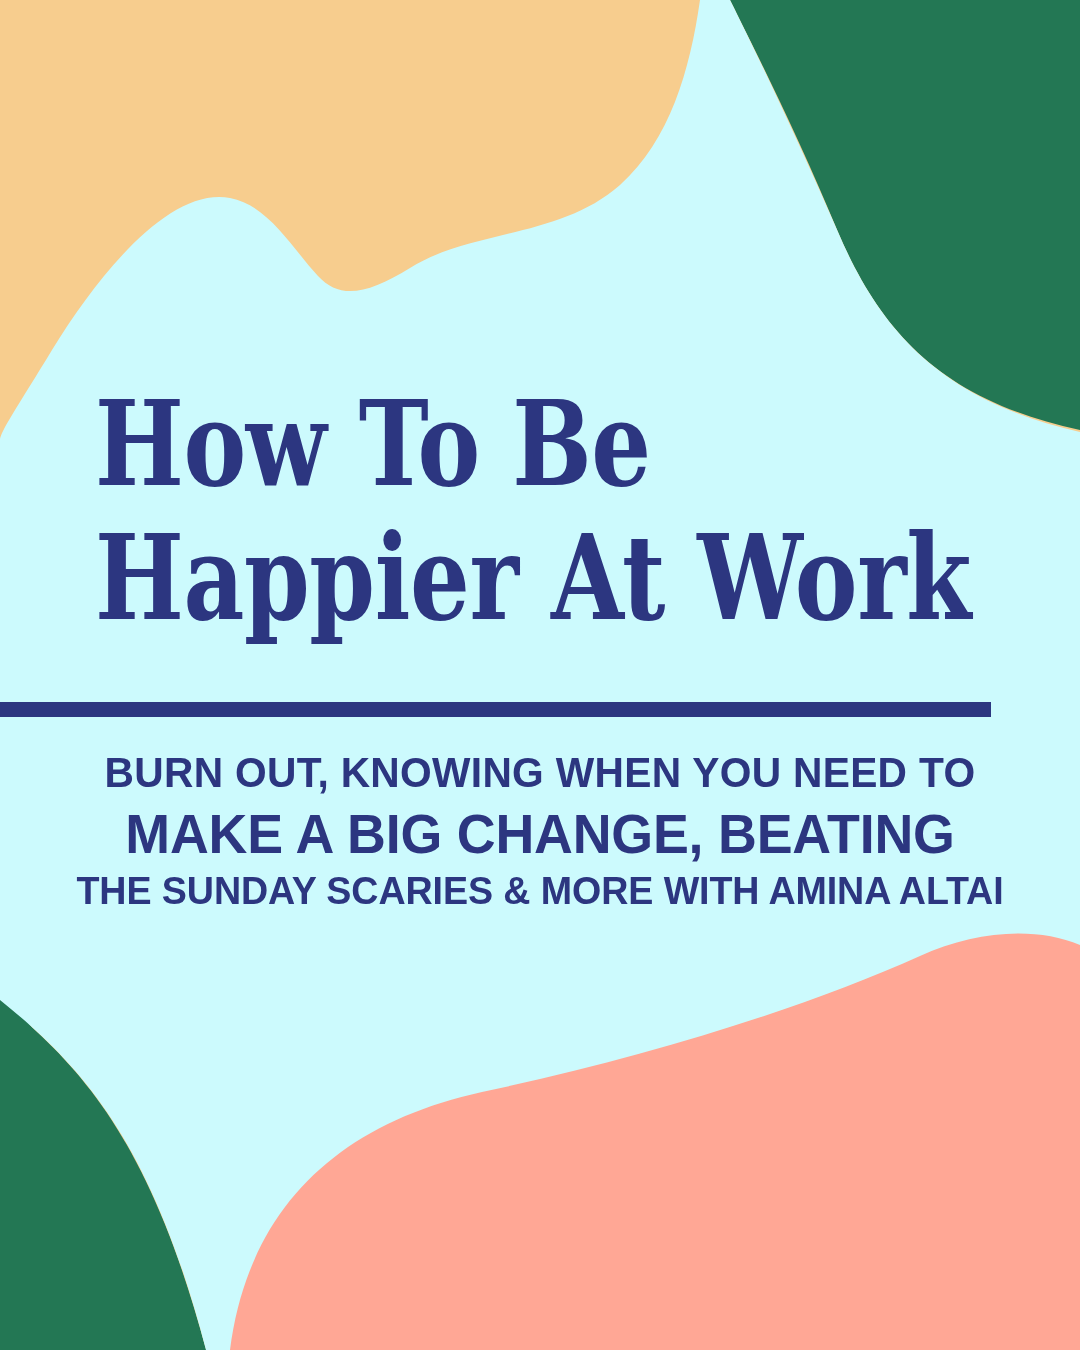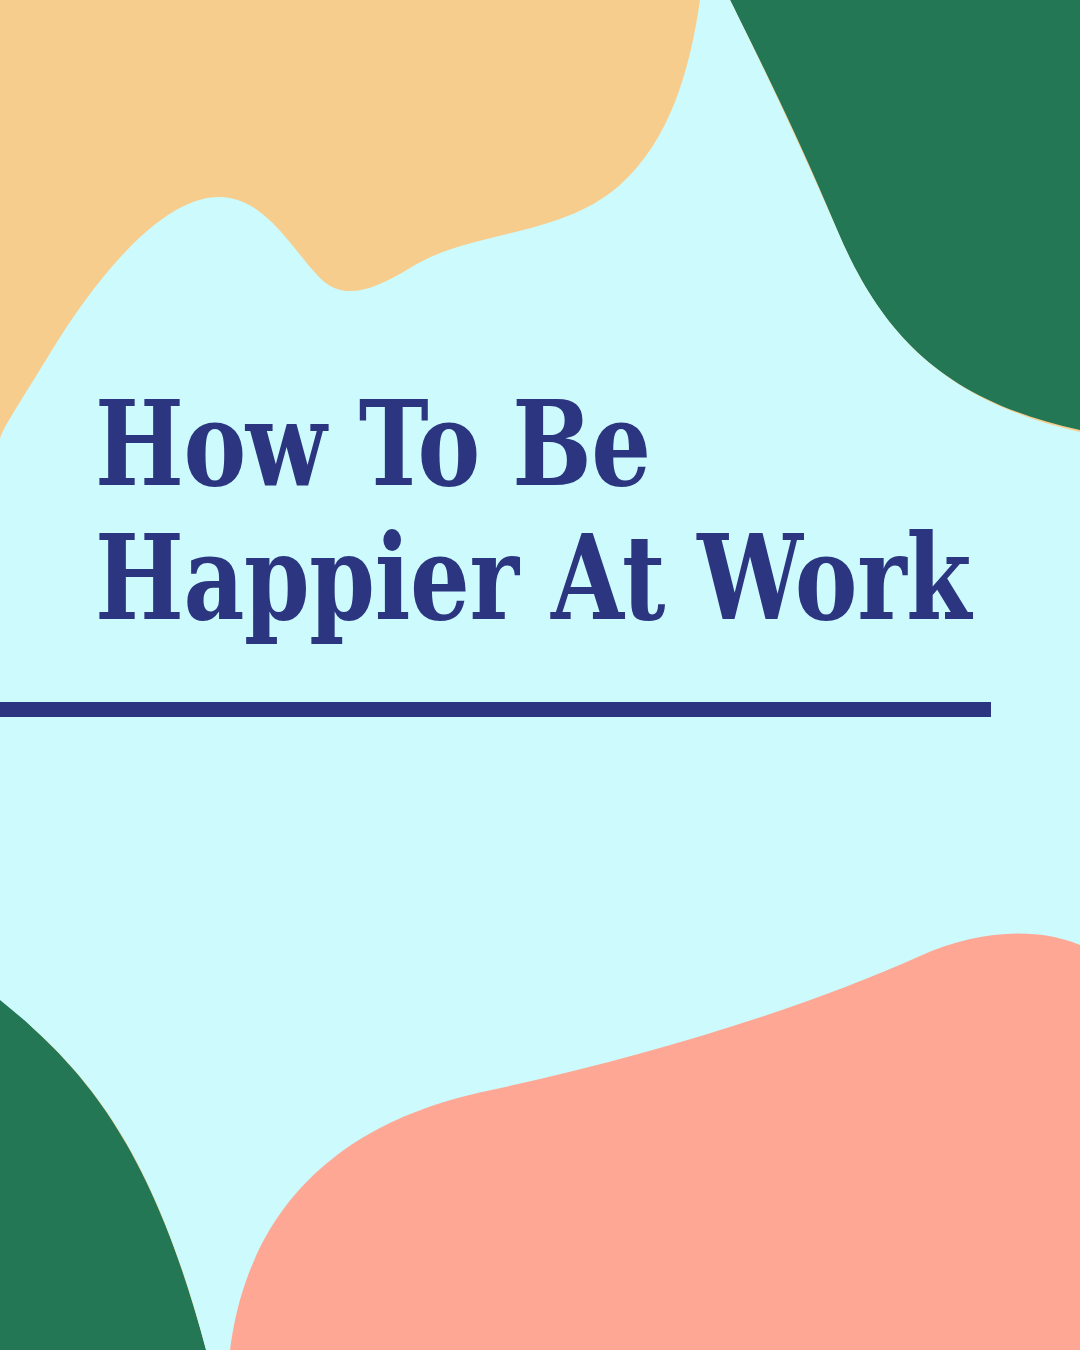--- a/index.html
+++ b/index.html
@@ -138,15 +138,20 @@
 
   <div class="content-layer">
 
     <div class="title-block">
       <div class="title-line title-line-1">How To Be</div>
       <div class="title-line title-line-2">Happier At Work</div>
     </div>
 
     <div class="rule"></div>
 
+    <div class="subtitle-block">
+      <span class="sub-line sub-line-1">BURN OUT, KNOWING WHEN YOU NEED TO</span>
+      <span class="sub-line sub-line-2">MAKE A BIG CHANGE, BEATING</span>
+      <span class="sub-line sub-line-3">THE SUNDAY SCARIES &amp; MORE WITH AMINA ALTAI</span>
+    </div>
 
   </div>
 </div>
 
 </body></html>

